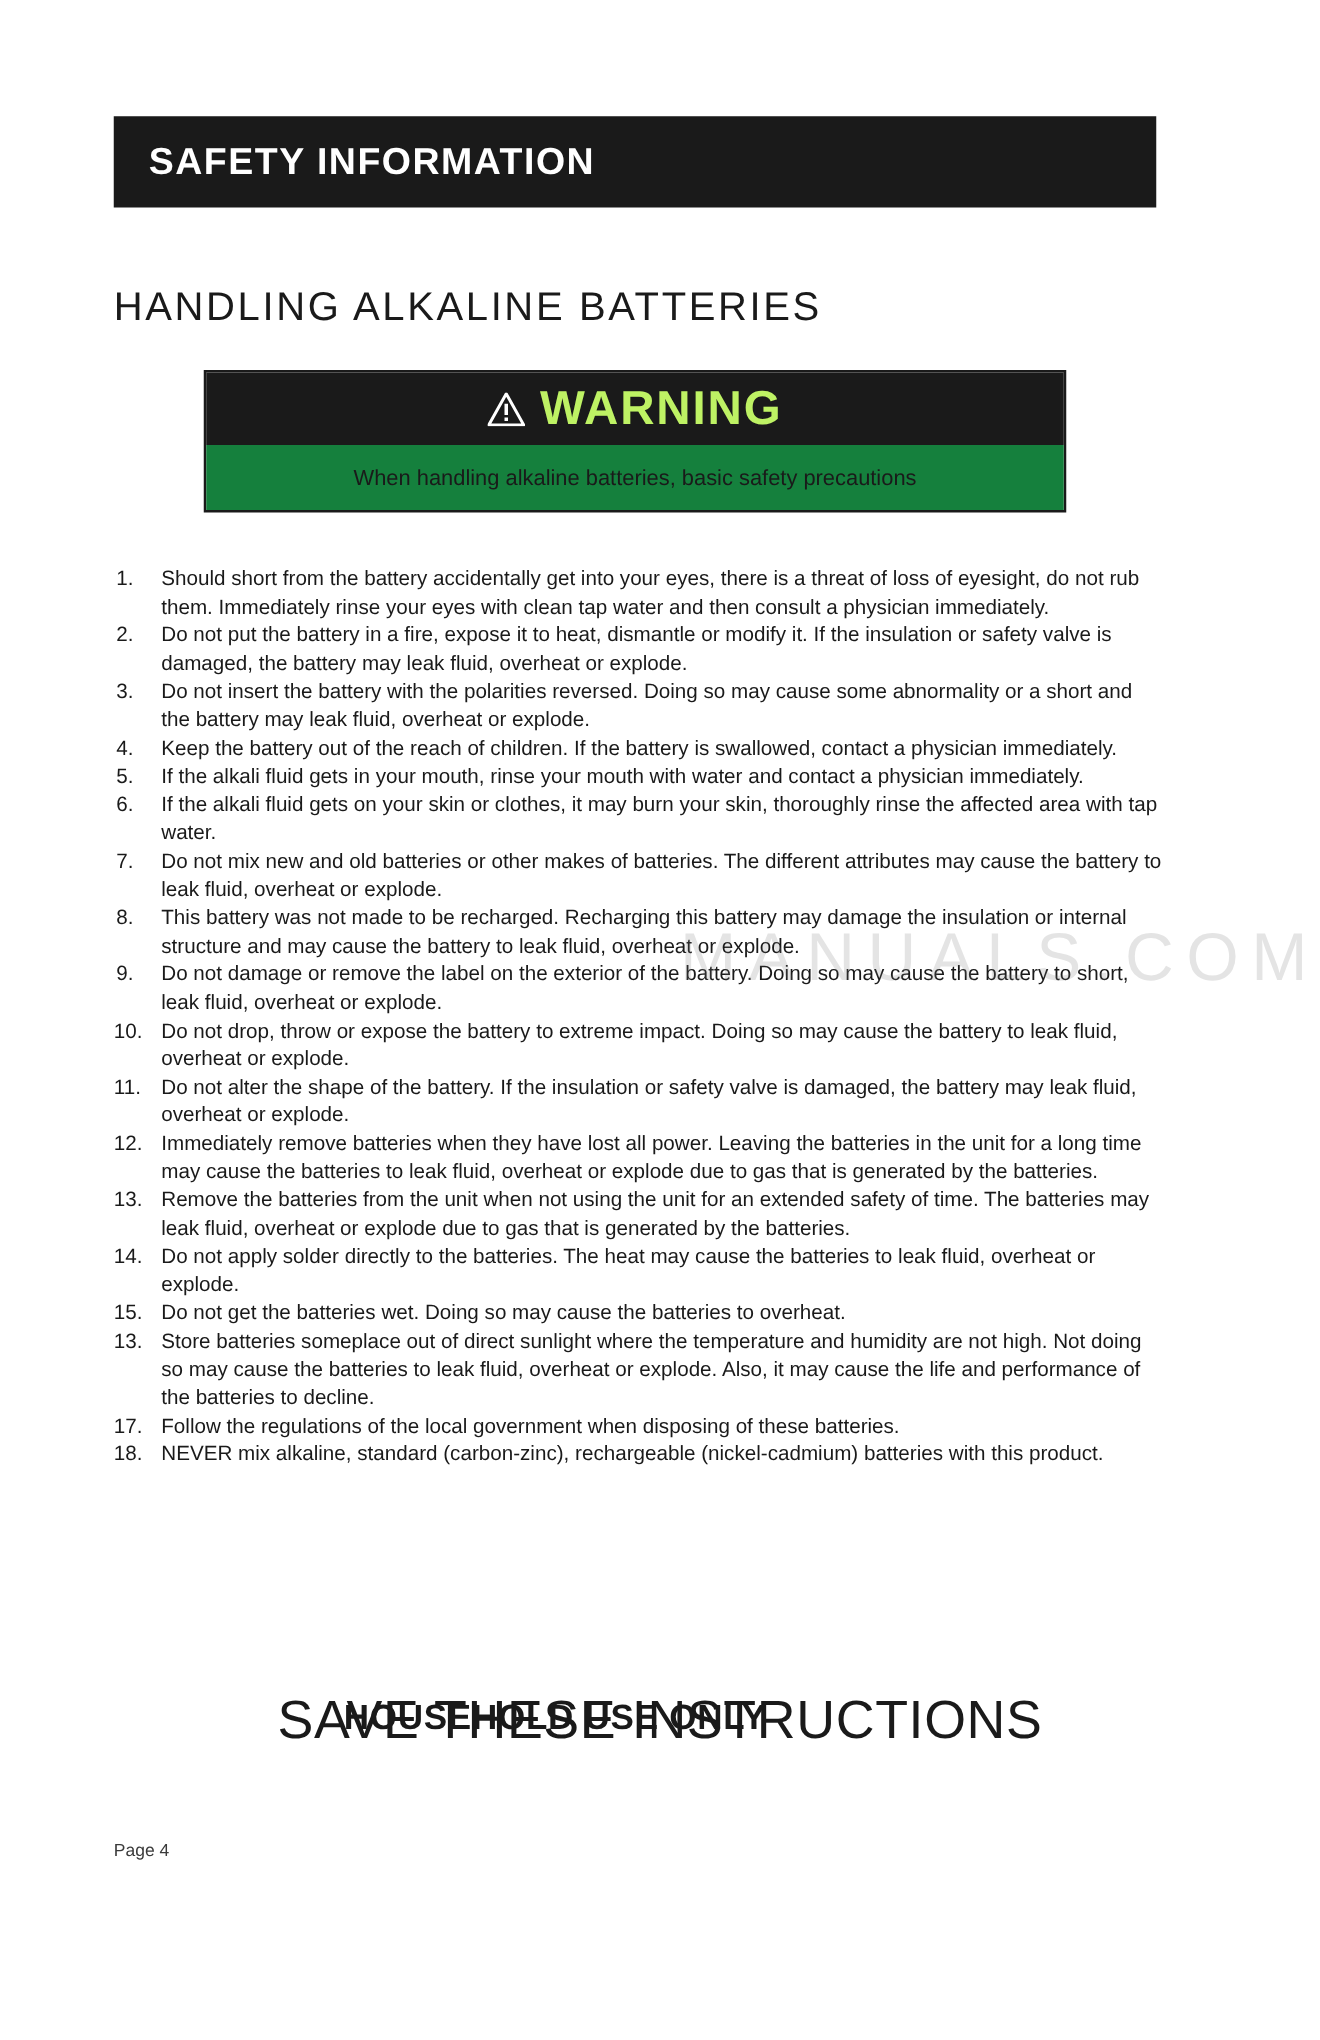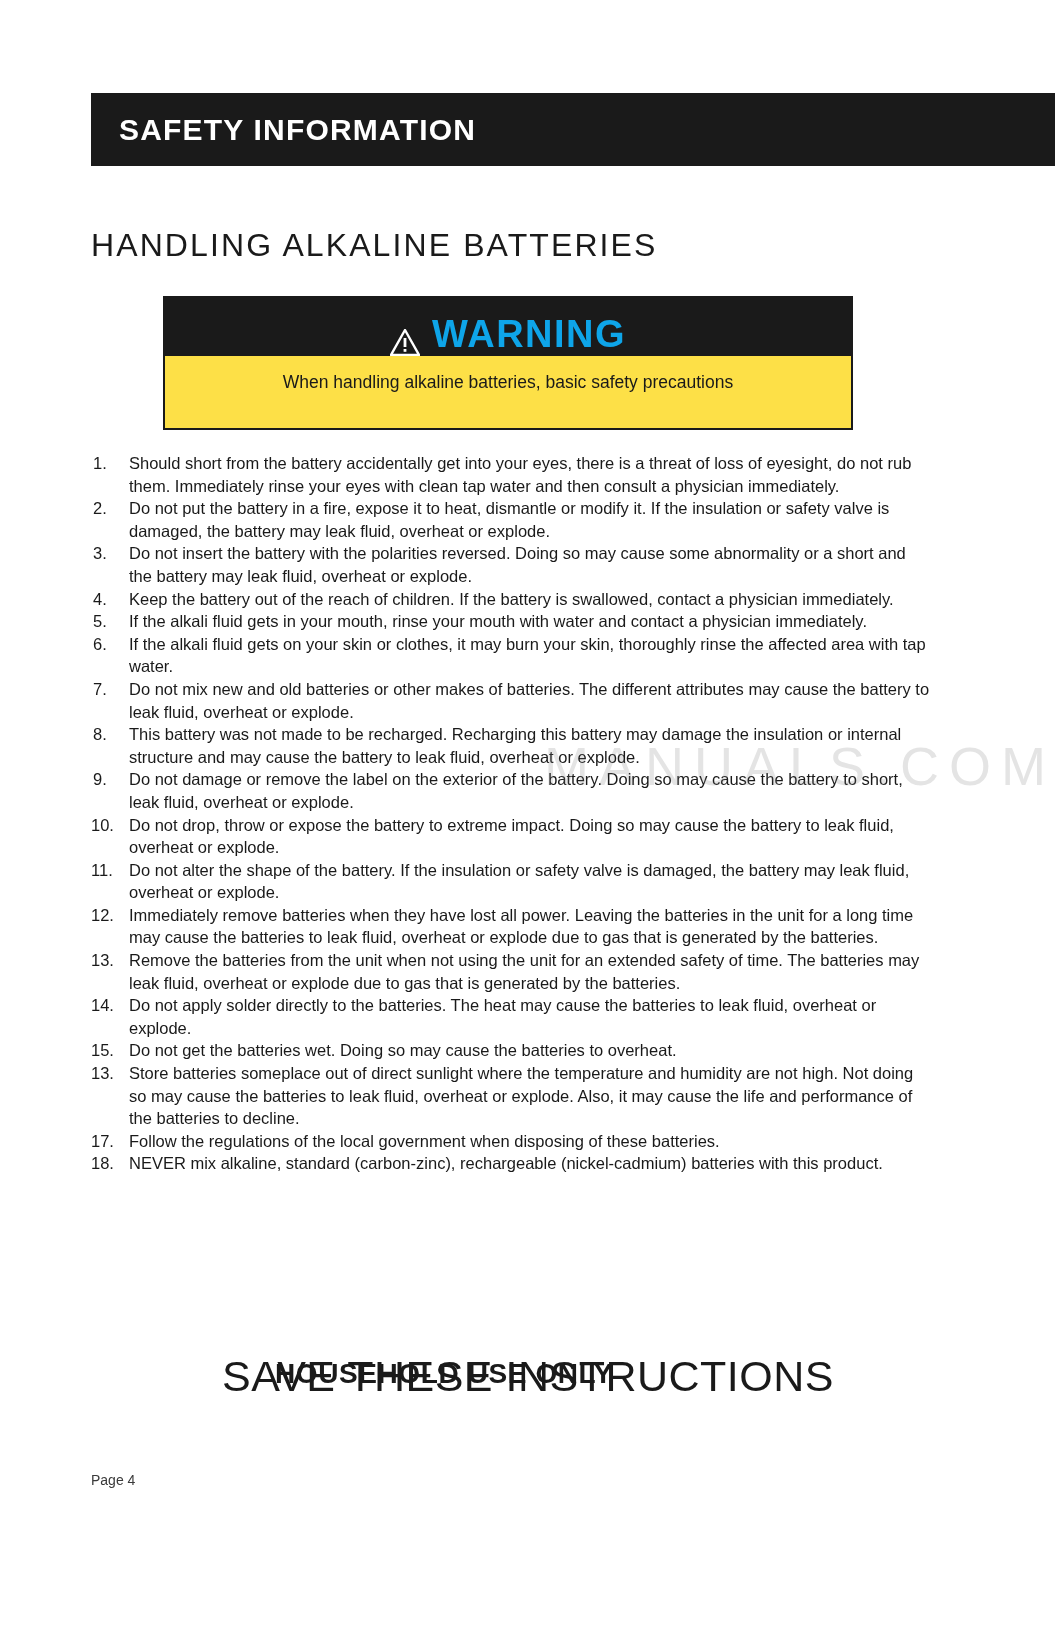--- a/index.html
+++ b/index.html
@@ -39,21 +39,21 @@
     pointer-events: none;
     white-space: nowrap;
     z-index: 5;
   }
 
   
   .section-header {
     position: absolute;
     left: 91px;
     top: 93px;
-    width: 964px;
+    width: 834px;
     height: 73px;
     background: #1a1a1a;
     color: #ffffff;
     display: flex;
     align-items: center;
   }
   .section-header-text {
     font-size: 30px;
     letter-spacing: 1.2px;
     font-weight: 600;
@@ -77,40 +77,40 @@
   .warning-box {
     position: absolute;
     left: 163px;
     top: 296px;
     width: 690px;
     border: 2px solid #1a1a1a;
     box-sizing: border-box;
   }
   .warning-banner {
     background: #1a1a1a;
-    color: #0ea5e9;
+    color: #bef264;
     height: 58px;
     display: flex;
-    align-items: flex-end;
+    align-items: center;
     justify-content: center;
   }
   .warning-tri {
     display: inline-block;
     margin-right: 12px;
     line-height: 0;
   }
   .warning-word {
     font-size: 38px;
     font-weight: 700;
     letter-spacing: 1.5px;
     font-family: "Liberation Sans", sans-serif;
   }
   .warning-body {
-    background: #fde047;
-    padding: 12px 20px 32px 20px;
+    background: #15803d;
+    padding: 12px 20px 12px 20px;
     text-align: center;
     font-size: 17.5px;
     line-height: 1.6;
     color: #1a1a1a;
   }
 
   
   .list {
     position: absolute;
     left: 91px;

